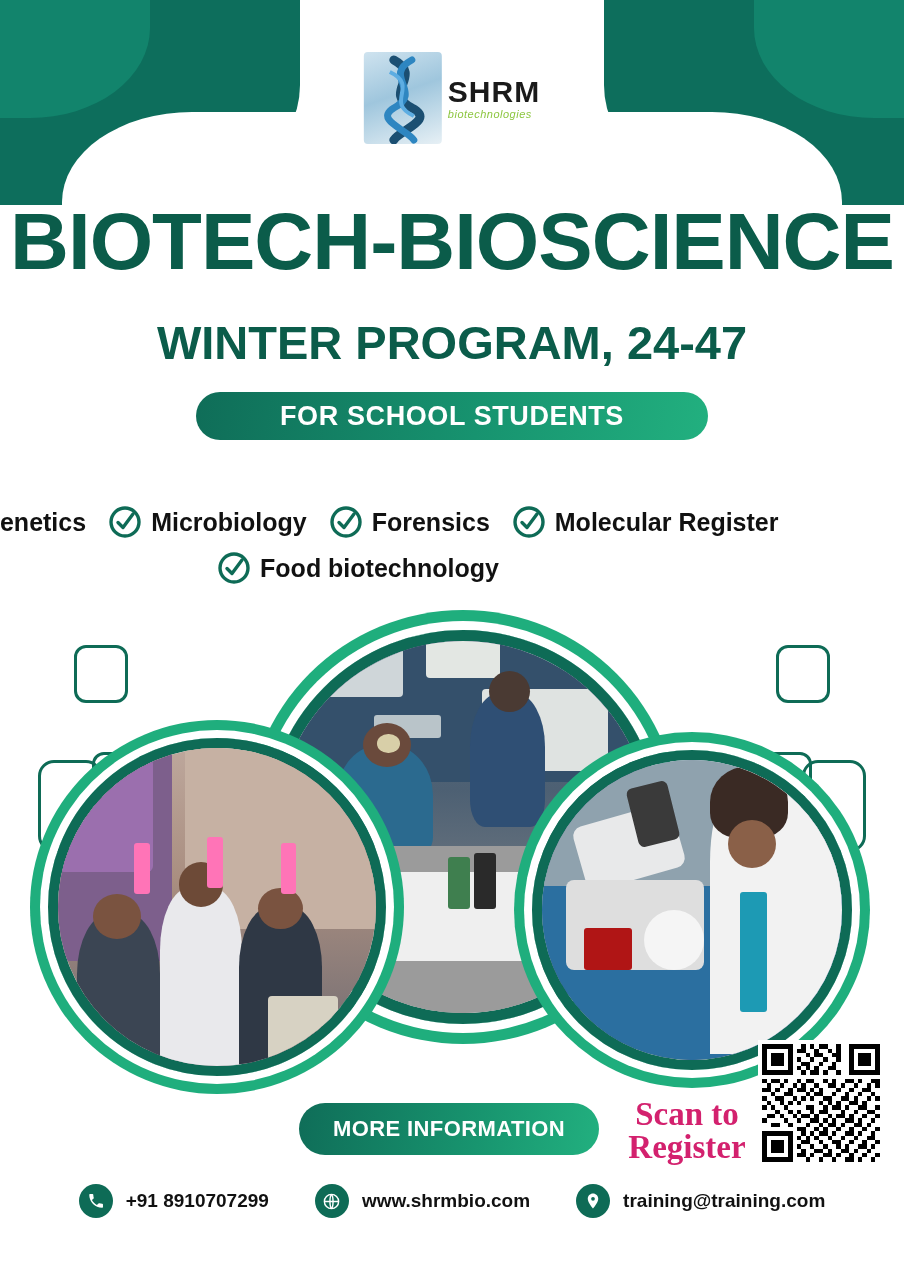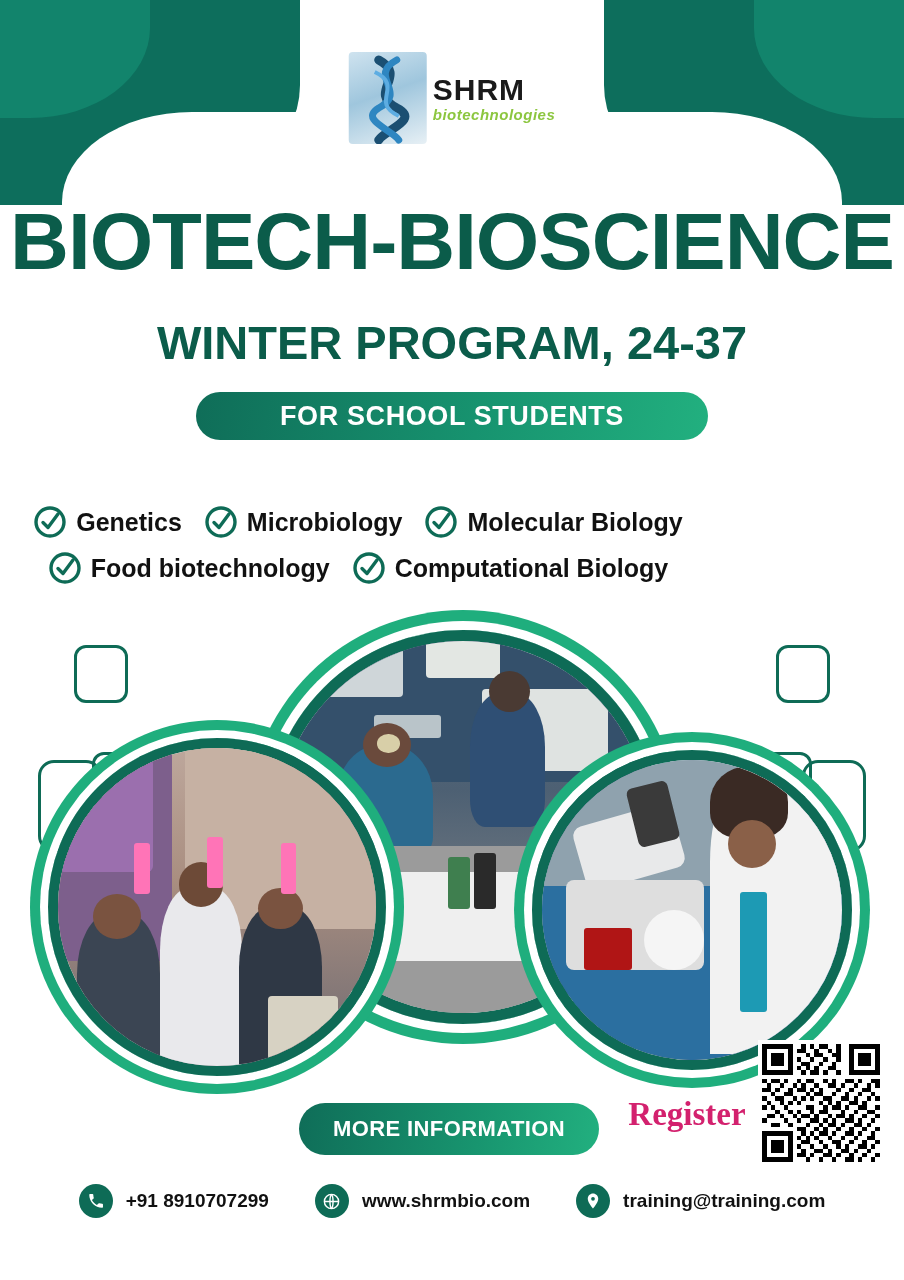--- a/index.html
+++ b/index.html
@@ -89,23 +89,23 @@
     line-height: 1;
   }
   .logo-title {
     font-size: 30px;
     font-weight: bold;
     letter-spacing: 1px;
     color: #1a1a1a;
     font-family: "Liberation Sans", sans-serif;
   }
   .logo-sub {
-    font-size: 15px;
+    font-size: 11px;
     font-style: italic;
-    font-weight: bold;
+    font-weight: normal;
     color: #8cc63f;
     margin-top: 2px;
     letter-spacing: 0.5px;
   }
 
   
   .headline {
     position: absolute;
     top: 204px;
     left: 0;
@@ -327,21 +327,21 @@
         <path d="M26 20 C56 34, 20 50, 50 64" stroke="#5dade2" stroke-width="4" fill="none"></path>
       </svg>
     </div>
     <div class="logo-text">
       <div class="logo-title">SHRM</div>
       <div class="logo-sub">biotechnologies</div>
     </div>
   </div>
 
   <div class="headline">BIOTECH-BIOSCIENCE</div>
-  <div class="subhead">WINTER PROGRAM, 24-37</div>
+  <div class="subhead">WINTER PROGRAM, 24-47</div>
   <div class="pill">FOR SCHOOL STUDENTS</div>
 
   <div class="features">
     <div class="feat-row">
       <div class="feat">
         <span class="check">
           <svg width="34" height="34" viewBox="0 0 34 34">
               <circle cx="17" cy="17" r="14" fill="none" stroke="#0e6b56" stroke-width="3.4"></circle>
               <path d="M10 17.5 L15 22.5 L25 9" stroke="#0e6b56" stroke-width="3.4" fill="none" stroke-linecap="round" stroke-linejoin="round"></path>
             </svg>
@@ -357,41 +357,41 @@
         </span>
         <span class="feat-label">Microbiology</span>
       </div>
       <div class="feat">
         <span class="check">
           <svg width="34" height="34" viewBox="0 0 34 34">
               <circle cx="17" cy="17" r="14" fill="none" stroke="#0e6b56" stroke-width="3.4"></circle>
               <path d="M10 17.5 L15 22.5 L25 9" stroke="#0e6b56" stroke-width="3.4" fill="none" stroke-linecap="round" stroke-linejoin="round"></path>
             </svg>
         </span>
-        <span class="feat-label">Molecular Biology</span>
+        <span class="feat-label">Forensics</span>
+      </div>
+      <div class="feat">
+        <span class="check">
+          <svg width="34" height="34" viewBox="0 0 34 34">
+              <circle cx="17" cy="17" r="14" fill="none" stroke="#0e6b56" stroke-width="3.4"></circle>
+              <path d="M10 17.5 L15 22.5 L25 9" stroke="#0e6b56" stroke-width="3.4" fill="none" stroke-linecap="round" stroke-linejoin="round"></path>
+            </svg>
+        </span>
+        <span class="feat-label">Molecular Register</span>
       </div>
     </div>
     <div class="feat-row">
       <div class="feat">
         <span class="check">
           <svg width="34" height="34" viewBox="0 0 34 34">
               <circle cx="17" cy="17" r="14" fill="none" stroke="#0e6b56" stroke-width="3.4"></circle>
               <path d="M10 17.5 L15 22.5 L25 9" stroke="#0e6b56" stroke-width="3.4" fill="none" stroke-linecap="round" stroke-linejoin="round"></path>
             </svg>
         </span>
         <span class="feat-label">Food biotechnology</span>
-      </div>
-      <div class="feat">
-        <span class="check">
-          <svg width="34" height="34" viewBox="0 0 34 34">
-              <circle cx="17" cy="17" r="14" fill="none" stroke="#0e6b56" stroke-width="3.4"></circle>
-              <path d="M10 17.5 L15 22.5 L25 9" stroke="#0e6b56" stroke-width="3.4" fill="none" stroke-linecap="round" stroke-linejoin="round"></path>
-            </svg>
-        </span>
-        <span class="feat-label">Computational Biology</span>
       </div>
     </div>
   </div>
 
   <div class="bracket br1"></div>
   <div class="bracket br2"></div>
   <div class="bracket br3"></div>
   <div class="bracket br4"></div>
   <div class="bracket br5"></div>
   <div class="bracket br6"></div>
@@ -449,20 +449,21 @@
         <div class="blob" style="left:14%;top:56%;width:16%;height:14%;background:#b01515;border-radius:3px;"></div>
         <div class="blob" style="left:34%;top:50%;width:20%;height:20%;background:#f5f5f5;border-radius:50%;"></div>
       </div>
     </div>
 
   </div>
 
   <div class="cta">MORE INFORMATION</div>
 
   <div class="scan">
+    <div>Scan to</div>
     <div>Register</div>
   </div>
 
   <div class="qr">
     <svg width="126" height="126" viewBox="0 0 29 29" shape-rendering="crispEdges">
       <rect width="29" height="29" fill="#ffffff"></rect>
       <g fill="#000000">
         <rect x="1" y="1" width="7" height="7"></rect>
           <rect x="2" y="2" width="5" height="5" fill="#fff"></rect>
           <rect x="3" y="3" width="3" height="3"></rect>

